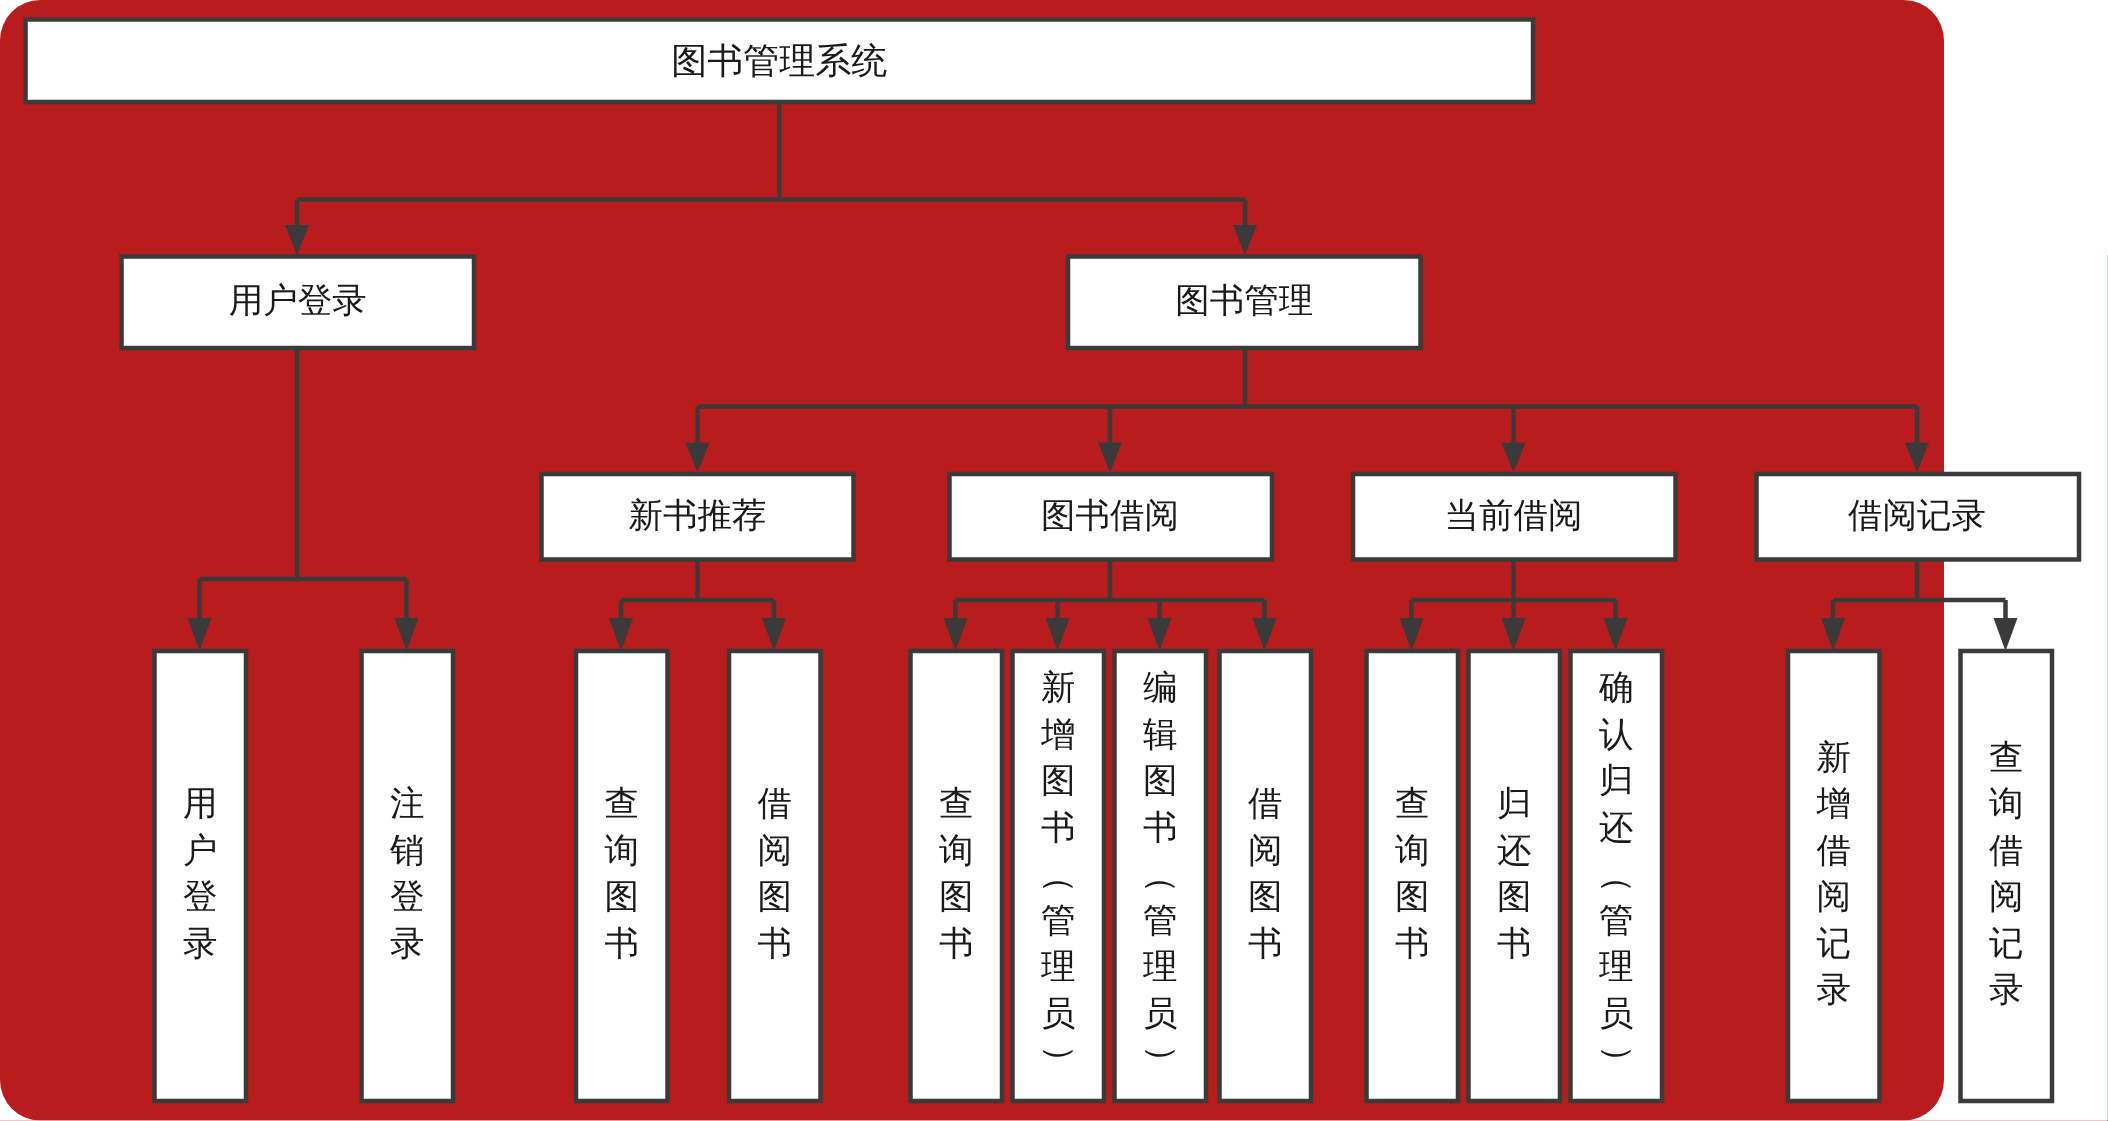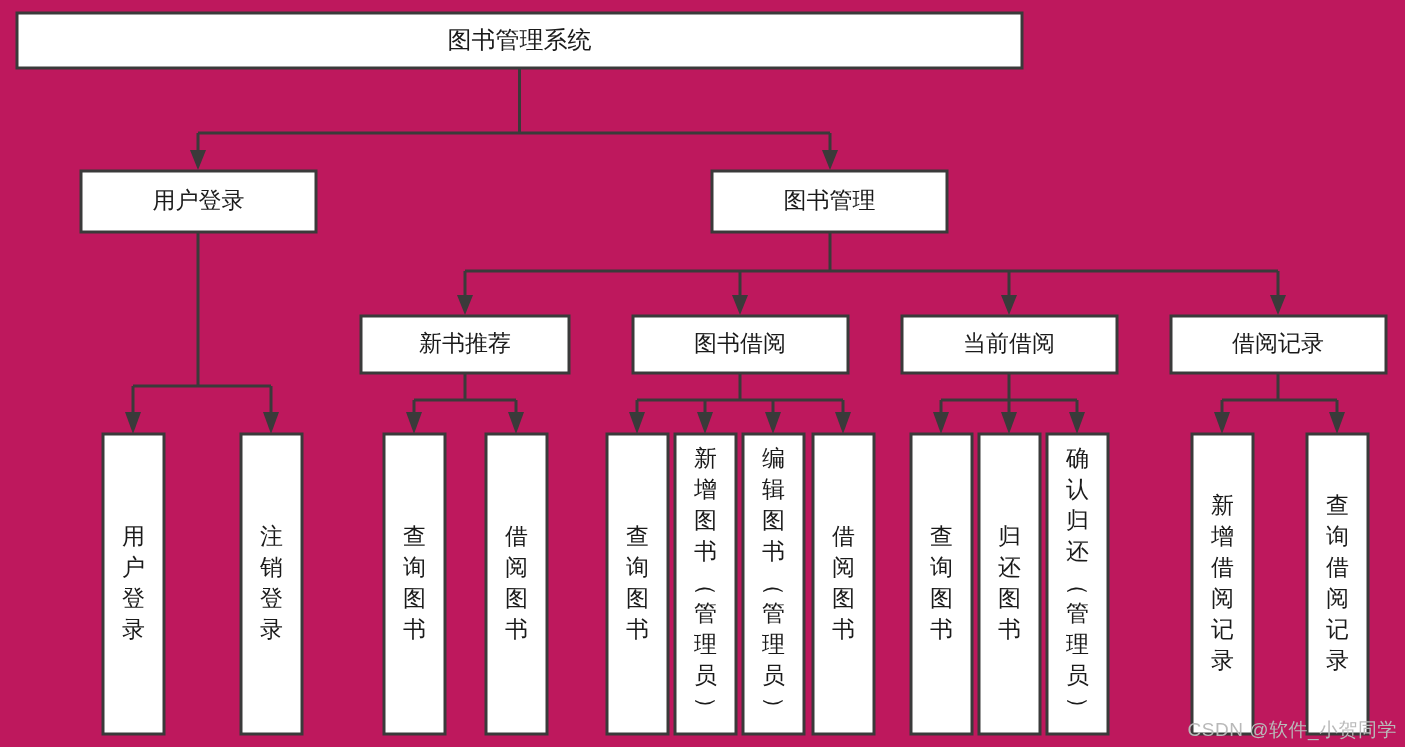--- a/index.html
+++ b/index.html
@@ -8,23 +8,24 @@
     background: #ffffff;
   }
   body {
     width: 1405px;
     height: 747px;
     font-family: "Liberation Sans", "DejaVu Sans", sans-serif;
     overflow: hidden;
   }
   #diagram-root {
     position: relative;
-    width: 1405px;
+    width: 1296px;
     height: 747px;
-    background: #be185d;
+    background: #b91c1c;
+    border-radius: 27px;
   }
   svg.diagram-canvas {
     position: absolute;
     left: 0;
     top: 0;
     width: 1405px;
     height: 747px;
     display: block;
   }
   .node-box {
@@ -335,15 +336,14 @@
           <text class="leaf-label-char" x="1337.5" y="537.5">询</text>
           <text class="leaf-label-char" x="1337.5" y="568.5">借</text>
           <text class="leaf-label-char" x="1337.5" y="599.5">阅</text>
           <text class="leaf-label-char" x="1337.5" y="630.5">记</text>
           <text class="leaf-label-char" x="1337.5" y="661.5">录</text>
         </g>
     </g>
 
   </svg>
 
-  <div class="watermark">CSDN @软件_小贺同学</div>
 
 </div>
 
 </body></html>

